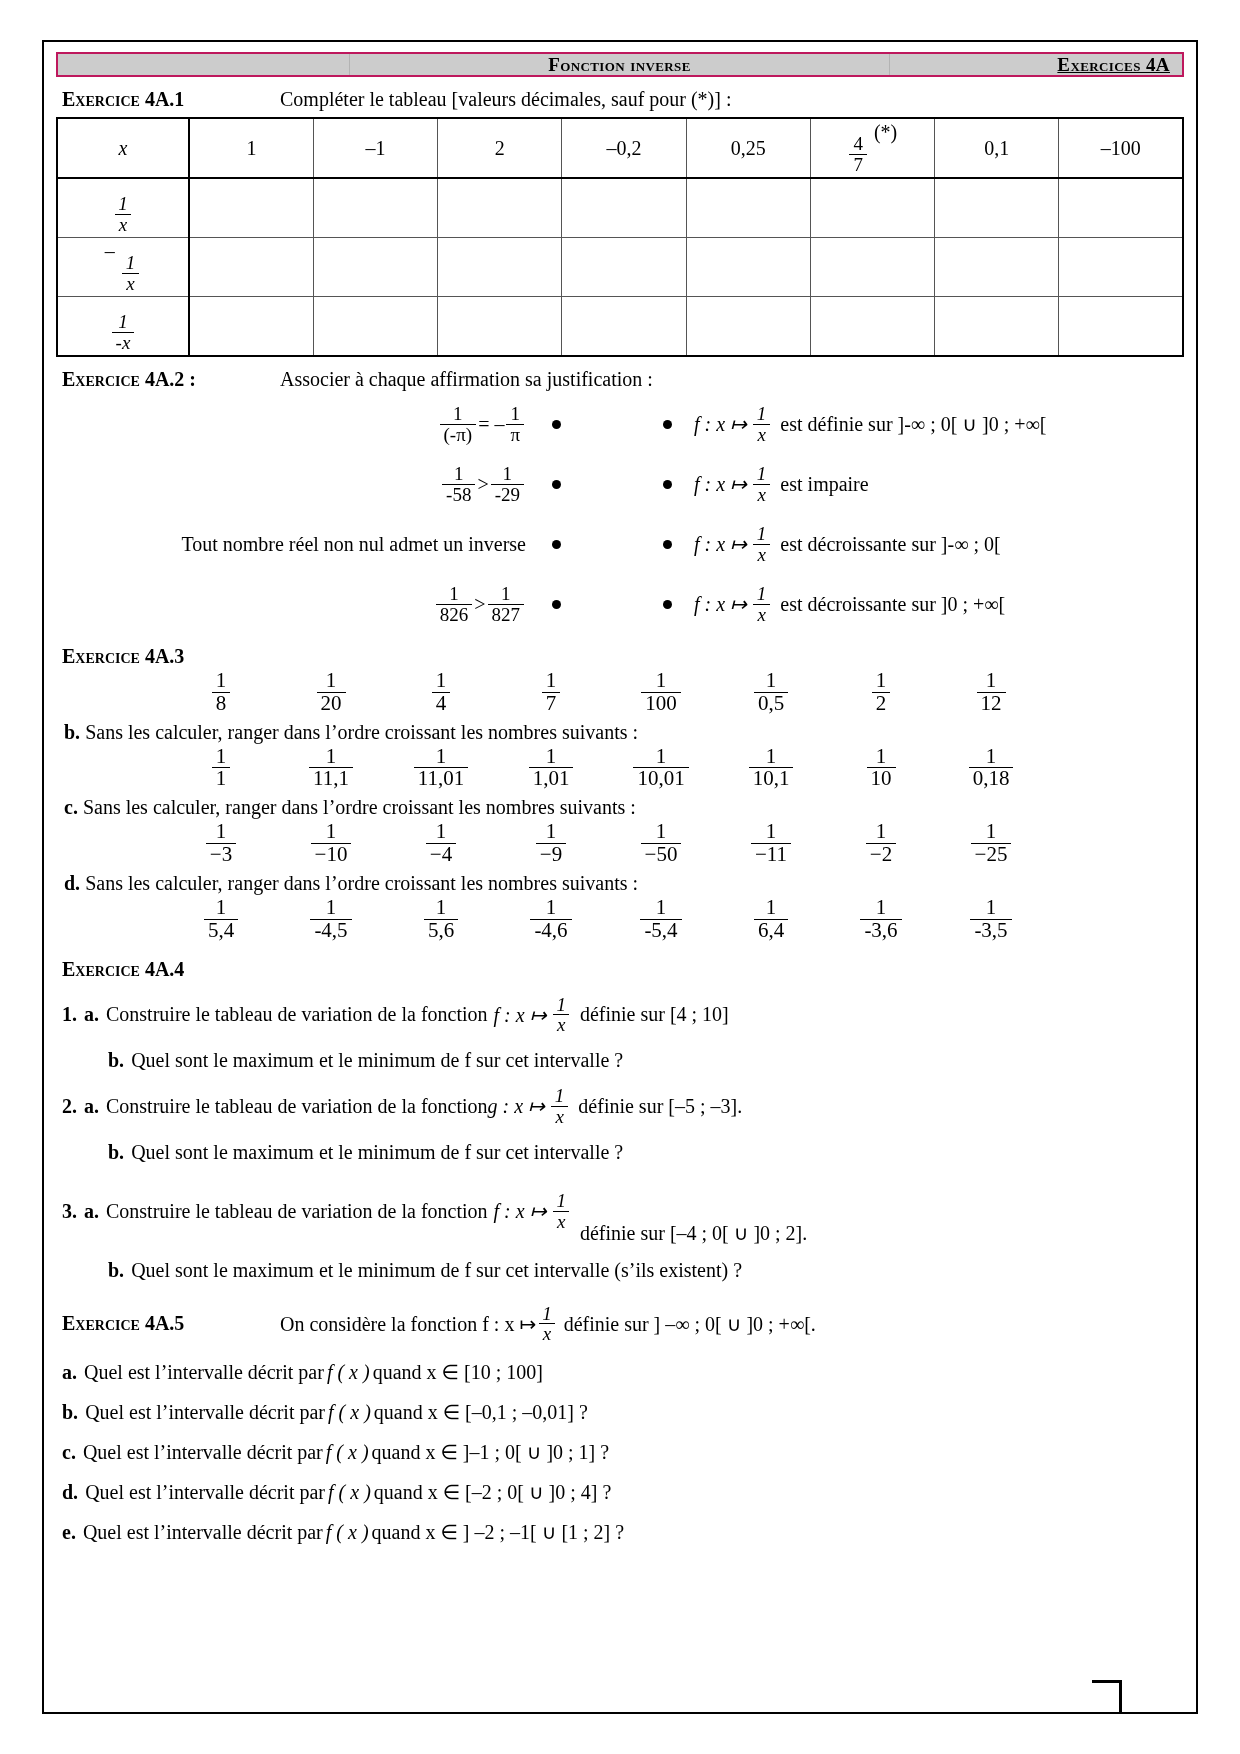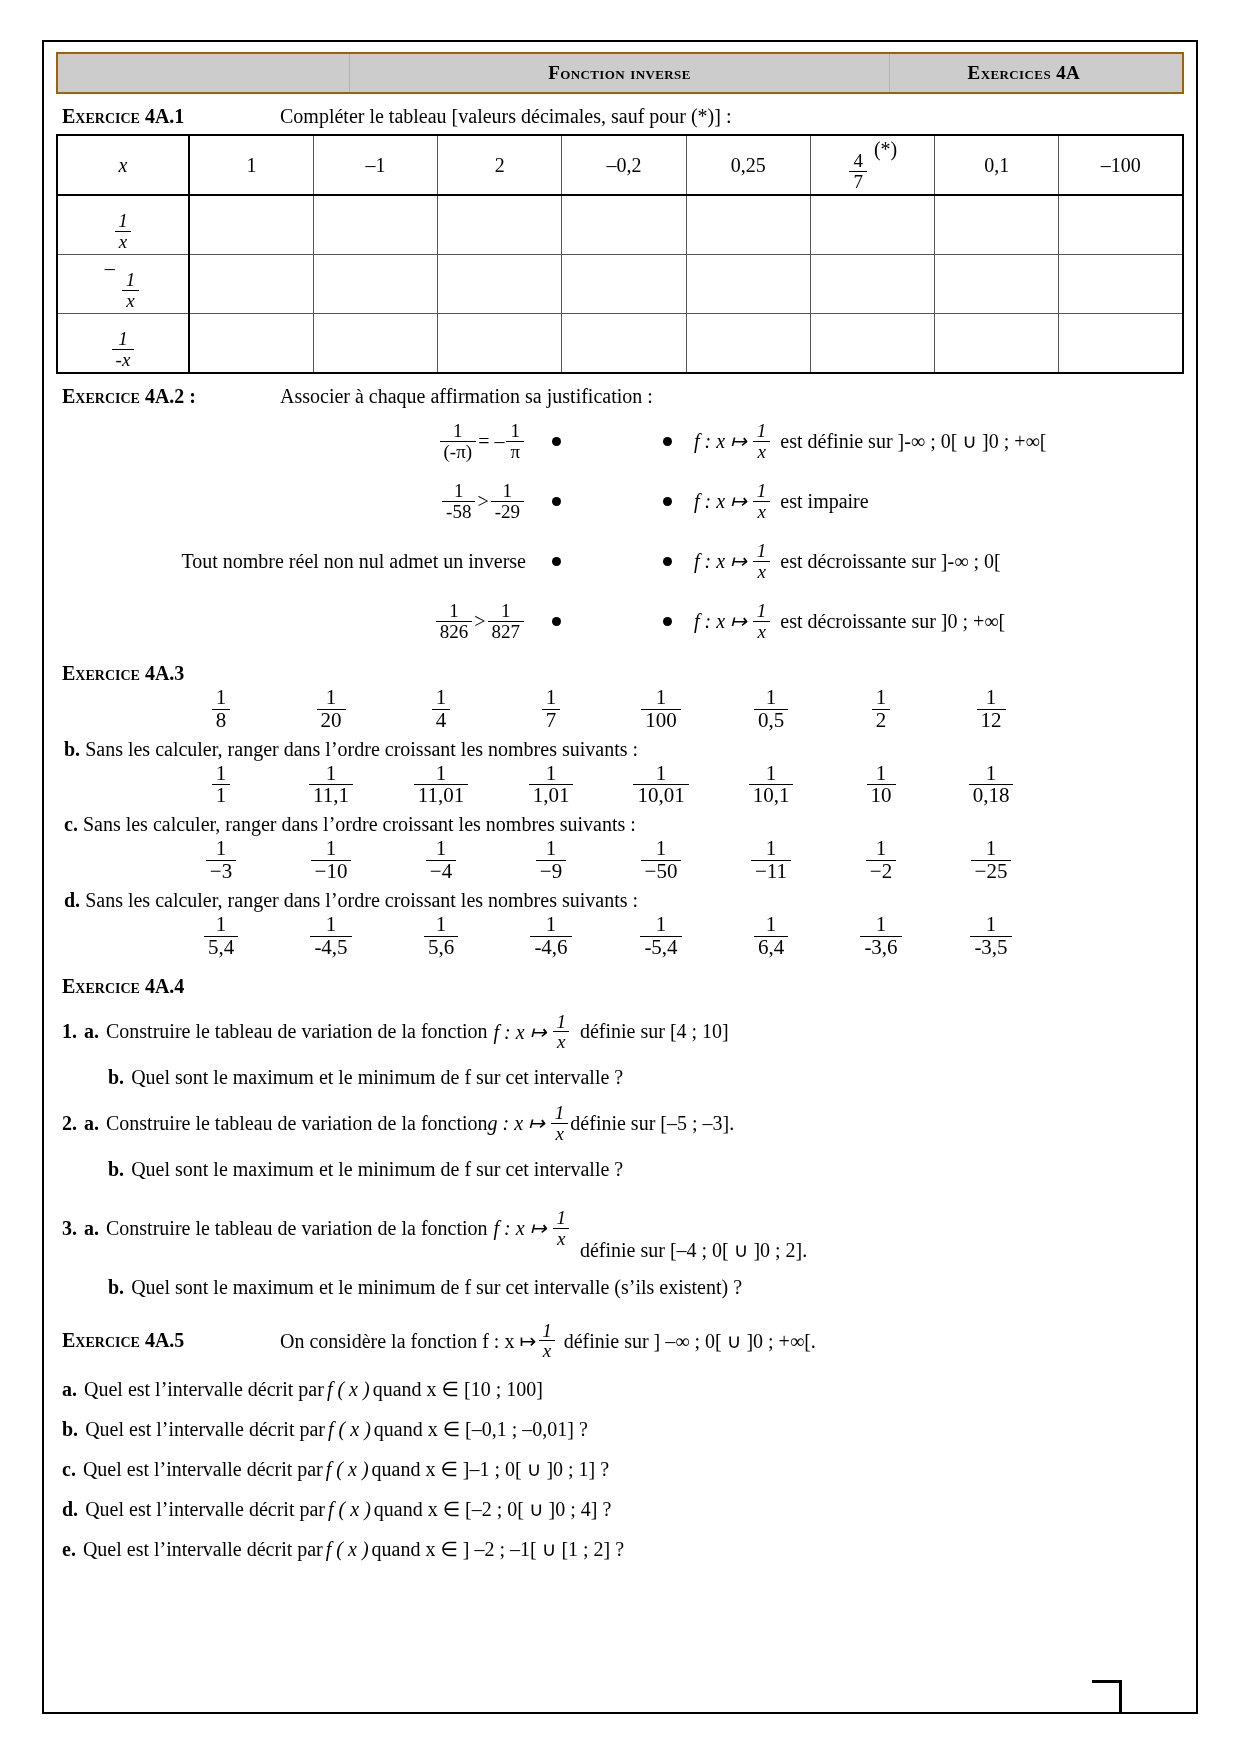--- a/index.html
+++ b/index.html
@@ -1,24 +1,24 @@
 <!DOCTYPE html>
 <html><head>
 <meta charset="utf-8">
 <style>
   html,body{margin:0;padding:0;background:#fff;}
   body{width:1240px;height:1754px;font-family:"Liberation Serif",serif;color:#000;}
   .page{position:relative;width:1240px;height:1754px;box-sizing:border-box;padding:40px 42px 40px 42px;}
   .frame{position:relative;box-sizing:border-box;border:2px solid #000;width:1156px;height:1674px;padding:10px 12px 0 12px;}
   
-  .banner{display:flex;border:2px solid #a16207;background:#cccccc;height:42px;align-items:center;box-sizing:border-box;}
+  .banner{display:flex;border:2px solid #be185d;background:#cccccc;height:25px;align-items:center;box-sizing:border-box;}
   .banner-cell{box-sizing:border-box;display:flex;align-items:center;height:100%;}
   .bcell-l{width:26%;border-right:1px solid #b3b3b3;}
   .bcell-c{flex:1;justify-content:center;border-right:1px solid #b3b3b3;}
-  .bcell-r{width:26%;justify-content:center;padding-right:24px;}
+  .bcell-r{width:26%;justify-content:flex-end;padding-right:12px;text-decoration:underline;}
   .sc{font-variant:small-caps;font-weight:bold;letter-spacing:.4px;font-size:19px;}
   .sc-title{font-size:19px;}
   
   .exh{font-variant:small-caps;font-weight:bold;font-size:20px;display:inline-block;}
   .row-head{display:flex;align-items:baseline;margin:11px 0 6px 6px;font-size:20px;}
   .row-head .lead{min-width:218px;}
   .prompt{font-size:20px;}
   
   table.t1{border-collapse:collapse;width:100%;table-layout:fixed;border:2px solid #000;margin-bottom:4px;}
   table.t1 td{border:1px solid #555;text-align:center;vertical-align:middle;font-size:20px;height:56px;}
@@ -518,21 +518,21 @@
 
     <div class="q">
       <span class="qnum">2.</span>
       <span class="ql">a.</span>
       <span>Construire le tableau de variation de la fonction</span>
       <span class="fmap" style="">g :  x ↦</span>
       <span class="frac ital">
           <span class="num">1</span>
           <span class="den">x</span>
         </span>
-      <span style="">définie sur [–5 ; –3].</span>
+      <span style="margin-left:8px;">définie sur [–5 ; –3].</span>
     </div>
 
     <div class="q indent">
       <span class="ql">b.</span>
       <span>Quel sont le maximum et le minimum de f sur cet intervalle ?</span>
     </div>
 
     <div class="q">
       <span class="qnum">3.</span>
       <span class="ql">a.</span>

